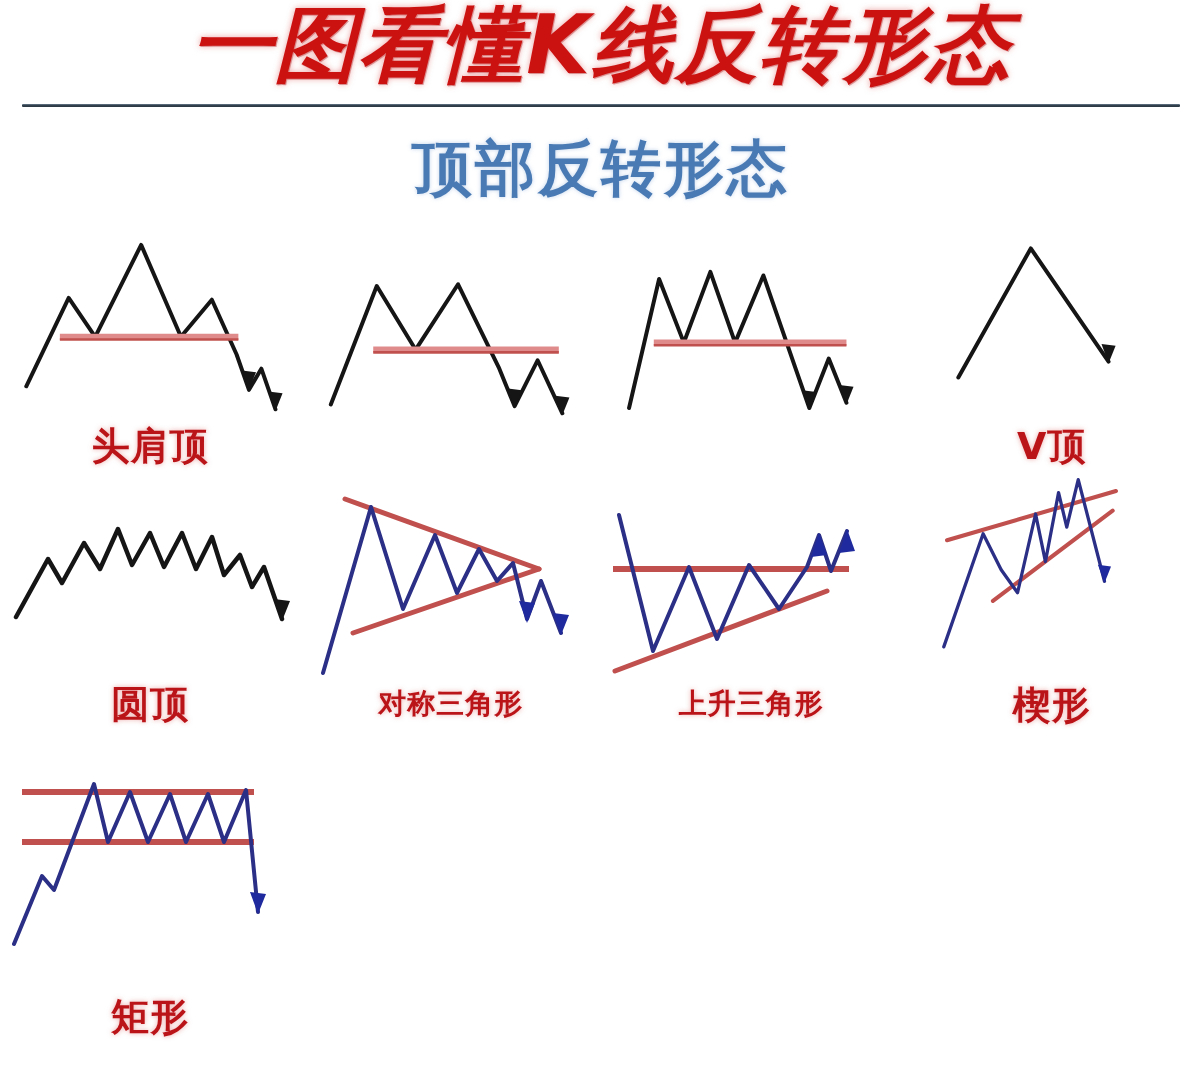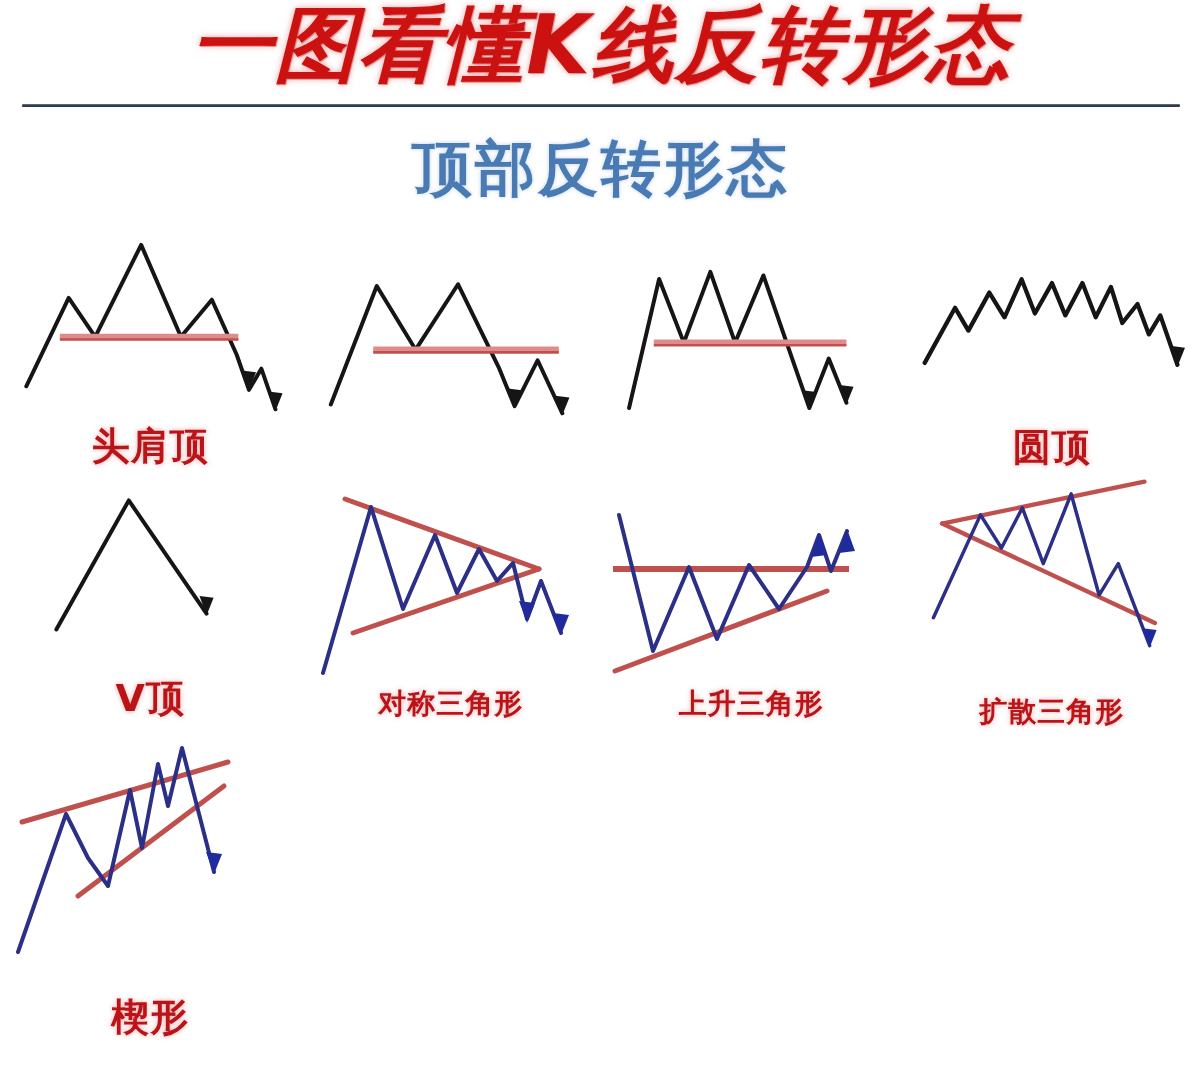--- a/index.html
+++ b/index.html
@@ -122,38 +122,38 @@
         <g fill="none" stroke="#151515" stroke-width="4.5" stroke-linecap="round" stroke-linejoin="round">
           <polyline points="12,172 46,26 74,98 104,18 132,98 164,22 200,126 216,172 238,116 258,166"></polyline>
         </g>
         <line x1="40" y1="98" x2="258" y2="98" stroke="#e08b8b" stroke-width="7" stroke-linecap="butt"></line>
         <line x1="40" y1="101" x2="258" y2="101" stroke="#c0504d" stroke-width="3" stroke-linecap="butt"></line>
         <polygon points="216,174 208,152 224,154" fill="#151515"></polygon>
         <polygon points="258,168 250,146 266,148" fill="#151515"></polygon>
       </svg>
     </div>
 
+    <div class="cell r1">
+      <svg width="300" height="190" viewBox="0 0 300 215">
+        <g fill="none" stroke="#151515" stroke-width="4.5" stroke-linecap="round" stroke-linejoin="round">
+          <polyline points="44,168 126,22 214,150"></polyline>
+        </g>
+        <polygon points="214,152 206,130 222,132" fill="#151515"></polygon>
+      </svg>
+      <div class="pattern-label lbl-lg">V顶</div>
+    </div>
+
     <div class="cell r2">
       <svg width="300" height="200" viewBox="0 0 300 200">
         <g fill="none" stroke="#151515" stroke-width="4.5" stroke-linecap="round" stroke-linejoin="round">
           <polyline points="16,142 48,84 62,108 84,68 100,94 118,54 132,90 150,58 164,92 182,58 196,94 212,62 224,100 240,80 252,112 264,92 282,144"></polyline>
         </g>
         <polygon points="282,146 274,124 290,126" fill="#151515"></polygon>
       </svg>
       <div class="pattern-label lbl-lg">圆顶</div>
-    </div>
-
-    <div class="cell r1">
-      <svg width="300" height="190" viewBox="0 0 300 215">
-        <g fill="none" stroke="#151515" stroke-width="4.5" stroke-linecap="round" stroke-linejoin="round">
-          <polyline points="44,168 126,22 214,150"></polyline>
-        </g>
-        <polygon points="214,152 206,130 222,132" fill="#151515"></polygon>
-      </svg>
-      <div class="pattern-label lbl-lg">V顶</div>
     </div>
 
     <div class="cell r2">
       <svg width="300" height="200" viewBox="0 0 300 200">
         <g stroke="#c0504d" stroke-width="5" stroke-linecap="round">
           <line x1="44" y1="18" x2="238" y2="88"></line>
           <line x1="52" y1="152" x2="238" y2="88"></line>
         </g>
         <g fill="none" stroke="#2b2f86" stroke-width="4" stroke-linecap="round" stroke-linejoin="round">
           <polyline points="22,192 70,26 102,128 134,54 156,112 178,68 196,100 212,82 226,138 240,100 260,152"></polyline>
@@ -171,44 +171,42 @@
         <g fill="none" stroke="#2b2f86" stroke-width="4" stroke-linecap="round" stroke-linejoin="round">
           <polyline points="18,34 52,170 88,86 116,158 148,84 178,128 206,86 218,54 230,90 246,50"></polyline>
         </g>
         <polygon points="218,52 210,76 226,74" fill="#1f2a9e"></polygon>
         <polygon points="246,48 238,72 254,70" fill="#1f2a9e"></polygon>
       </svg>
       <div class="pattern-label lbl-md">上升三角形</div>
     </div>
 
 
-    <div class="cell r3">
-      <svg width="300" height="250" viewBox="0 0 300 250">
-        <g stroke="#c0504d" stroke-width="5" stroke-linecap="round">
-          <line x1="24" y1="58" x2="256" y2="10"></line>
-          <line x1="24" y1="58" x2="268" y2="172"></line>
-        </g>
-        <g fill="none" stroke="#2b2f86" stroke-width="4" stroke-linecap="round" stroke-linejoin="round">
-          <polyline points="14,166 68,48 92,86 116,40 140,104 172,24 204,140 226,104 262,198"></polyline>
-        </g>
-        <polygon points="262,200 254,178 270,180" fill="#1f2a9e"></polygon>
-      </svg>
-      <div class="pattern-label lbl-md">扩散三角形</div>
-    </div>
 
 
     <div class="cell r3">
       <svg width="300" height="250" viewBox="0 0 300 250">
         <g stroke="#c0504d" stroke-width="5" stroke-linecap="round">
           <line x1="22" y1="82" x2="228" y2="22"></line>
           <line x1="78" y1="156" x2="224" y2="46"></line>
         </g>
         <g fill="none" stroke="#2b2f86" stroke-width="4" stroke-linecap="round" stroke-linejoin="round">
           <polyline points="18,212 66,74 88,118 108,146 130,50 142,108 158,24 168,66 182,8 214,132"></polyline>
         </g>
         <polygon points="214,134 206,112 222,114" fill="#1f2a9e"></polygon>
       </svg>
       <div class="pattern-label lbl-lg">楔形</div>
     </div>
 
+    <div class="cell r3">
+      <svg width="300" height="250" viewBox="0 0 300 250">
+        <line x1="22" y1="52" x2="254" y2="52" stroke="#c0504d" stroke-width="6" stroke-linecap="butt"></line>
+        <line x1="22" y1="102" x2="254" y2="102" stroke="#c0504d" stroke-width="6" stroke-linecap="butt"></line>
+        <g fill="none" stroke="#2b2f86" stroke-width="4" stroke-linecap="round" stroke-linejoin="round">
+          <polyline points="14,204 42,136 54,150 94,44 108,102 130,52 148,102 170,54 186,102 208,54 224,102 246,50 258,172"></polyline>
+        </g>
+        <polygon points="258,174 250,152 266,154" fill="#1f2a9e"></polygon>
+      </svg>
+      <div class="pattern-label lbl-lg">矩形</div>
+    </div>
 
   </div>
 </div>
 
 </body></html>

